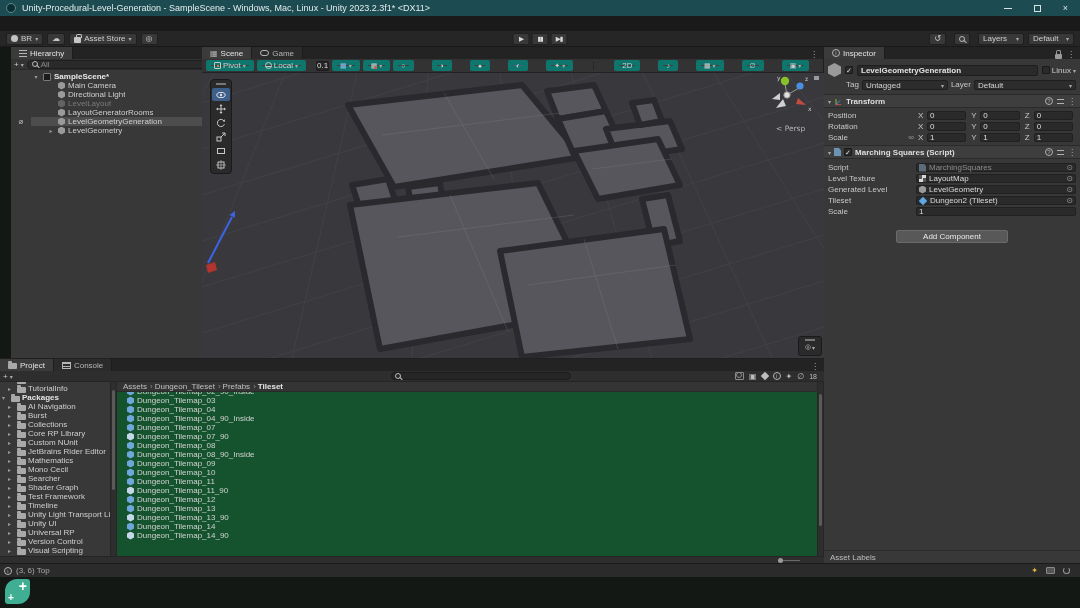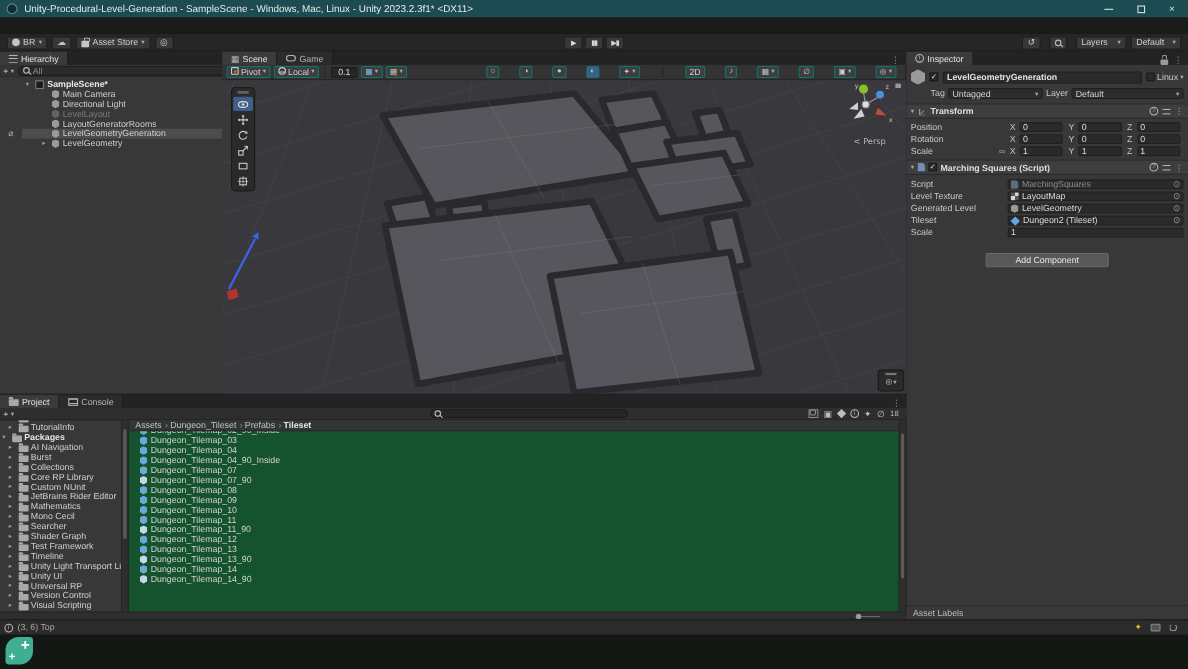--- a/index.html
+++ b/index.html
@@ -52,21 +52,21 @@
 .lock::before{content:"";position:absolute;top:-4px;left:1px;width:3px;height:3px;border:1px solid #9a9a9a;border-bottom:none;border-radius:2px 2px 0 0}
 .panel-ico-list{width:8px;height:7px;background:repeating-linear-gradient(#b5b5b5 0 1px,transparent 1px 3px)}
 .circle-i{width:8px;height:8px;border:1px solid #b5b5b5;border-radius:50%;display:flex;align-items:center;justify-content:center;font-size:6px;color:#b5b5b5}
 .grid-ico{color:#b5b5b5;font-size:8px}
 .pad-ico{width:9px;height:6px;border:1px solid #b5b5b5;border-radius:3px}
 .folder{width:9px;height:6px;background:#a9a9a9;border-radius:1px;position:relative;flex:none;margin-top:2px}
 .folder::before{content:"";position:absolute;top:-2px;left:0;width:4px;height:2px;background:#a9a9a9;border-radius:1px 1px 0 0}
 .console-ico{width:9px;height:7px;border:1px solid #b5b5b5;background:repeating-linear-gradient(#b5b5b5 0 1px,transparent 1px 3px)}
 
 
-.hierarchy{position:absolute;left:0;top:47px;width:240px;height:311px;background:#383838;border-right:1px solid #1f1f1f}
+.hierarchy{position:absolute;left:11px;top:47px;width:240px;height:311px;background:#383838;border-right:1px solid #1f1f1f}
 .searchrow{height:11px;display:flex;align-items:center;background:#333;border-bottom:1px solid #2a2a2a;padding:0 3px;gap:3px;font-size:8px;color:#9c9c9c}
 .plus-btn{display:flex;align-items:center;gap:2px;color:#cfcfcf}
 .searchbox{flex:1;height:9px;background:#2a2a2a;border:1px solid #1e1e1e;border-radius:5px;display:flex;align-items:center;gap:3px;padding:0 4px;color:#8a8a8a}
 .mag-box{width:9px;height:8px;border:1px solid #8a8a8a;border-radius:1px;position:relative}
 .mag-box::after{content:"";position:absolute;right:1px;bottom:1px;width:4px;height:4px;border:1px solid #8a8a8a;border-radius:50%}
 .htree{padding-top:2px}
 .h-row{height:9px;display:flex;align-items:center;font-size:8px;color:#cfcfcf}
 .gutter{width:20px;flex:none;display:flex;justify-content:center;align-items:center}
 .eye-ico{font-size:8px;color:#b5b5b5;line-height:8px}
 .h-main{flex:1;display:flex;align-items:center;height:100%;padding-left:16px;gap:3px;min-width:0}
@@ -77,21 +77,21 @@
 .h-row.root .go-ico{background:#1b1b1b;clip-path:none;border:1px solid #7a7a7a;border-radius:1px;width:8px;height:8px}
 .h-label{white-space:nowrap;overflow:hidden}
 .h-row.root .h-label{font-weight:bold;color:#e8e8e8}
 .h-row.disabled .h-label{color:#7a7a7a}
 .h-row.disabled .go-ico{opacity:.45}
 .row-kebab{margin-left:auto;padding-right:4px;color:#aaa;font-size:8px}
 
 
 .scene{position:absolute;left:202px;top:47px;width:622px;height:311px;background:#383838;border-right:1px solid #1f1f1f}
 .scenecontrols{height:14px;background:#333;border-bottom:1px solid #222;display:flex;align-items:center;padding:0 4px;font-size:8px;color:#cfcfcf;gap:3px}
-.sc-btn{height:11px;background:#3e3e3e;border:1px solid #0f766e;border-radius:2px;display:flex;gap:2px;padding:0 3px}
+.sc-btn{height:11px;background:#3e3e3e;border:5px solid #0f766e;border-radius:2px;display:flex;align-items:center;gap:2px;padding:0 3px}
 .sc-btn.seltool{background:#3e5f8a}
 .sc-field{width:24px;height:10px;background:#262626;border:1px solid #1c1c1c;border-radius:2px;display:flex;align-items:center;justify-content:center;color:#ddd}
 .sc-sep{width:1px;height:9px;background:#262626;margin:0 2px}
 .sc-right{margin-left:auto;display:flex;align-items:center;gap:18px;padding-right:4px}
 .sc-ico{font-size:7px;color:#c9c9c9}
 .sc-ico.blue{color:#8fb9ea}
 .reddot{position:relative}
 .reddot::after{content:"";position:absolute;right:0;bottom:1px;width:3px;height:3px;border-radius:50%;background:#d05a3a}
 .pivot-ico{width:7px;height:7px;border:1px solid #c9c9c9;border-radius:1px;position:relative}
 .pivot-ico::after{content:"";position:absolute;left:2px;top:2px;width:2px;height:2px;background:#e07840}
@@ -894,20 +894,24 @@
             <div class="f-row variant">
             <span class="pcube"></span>
             <span>Dungeon_Tilemap_07_90</span>
           </div>
             <div class="f-row">
             <span class="pcube"></span>
             <span>Dungeon_Tilemap_08</span>
           </div>
             <div class="f-row">
             <span class="pcube"></span>
+            <span>Dungeon_Tilemap_08_90_Inside</span>
+          </div>
+            <div class="f-row">
+            <span class="pcube"></span>
             <span>Dungeon_Tilemap_09</span>
           </div>
             <div class="f-row">
             <span class="pcube"></span>
             <span>Dungeon_Tilemap_10</span>
           </div>
             <div class="f-row">
             <span class="pcube"></span>
             <span>Dungeon_Tilemap_11</span>
           </div>

